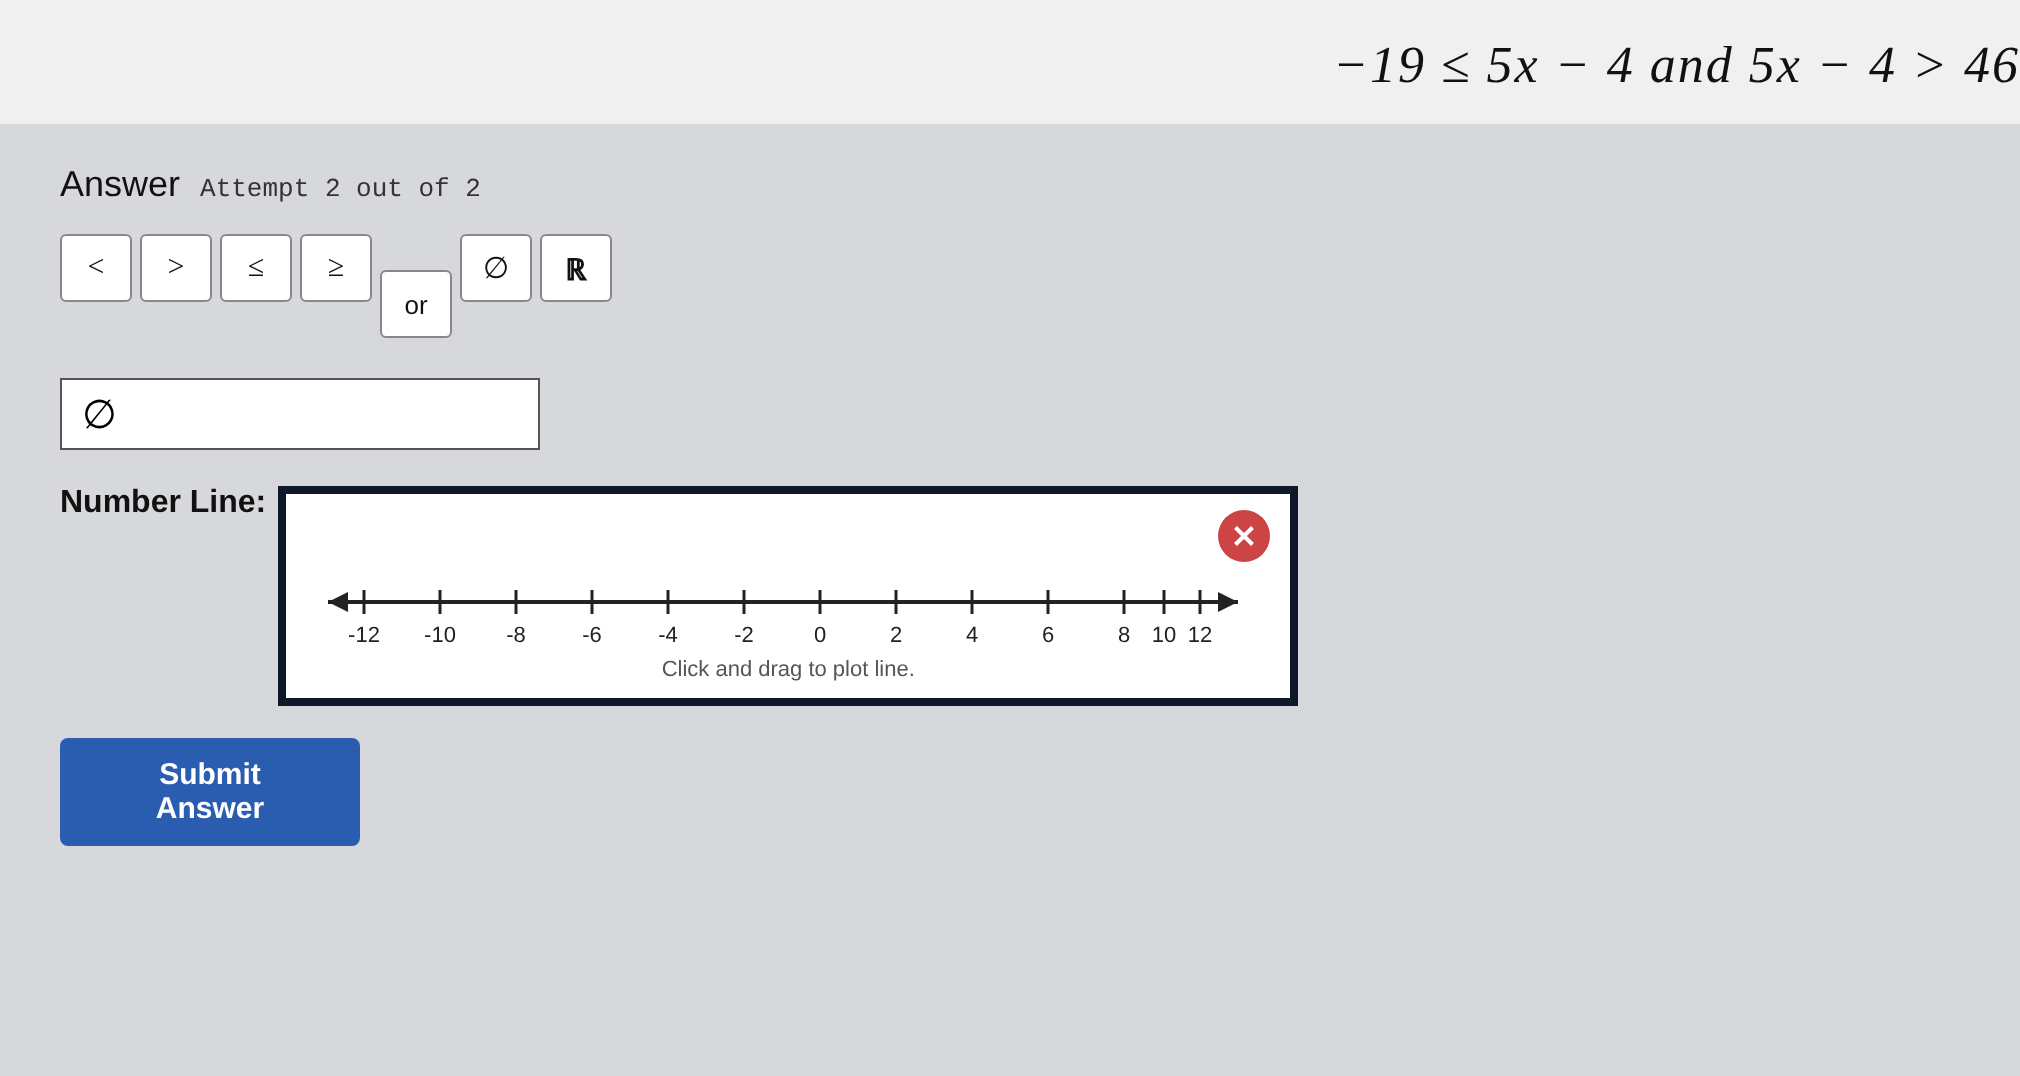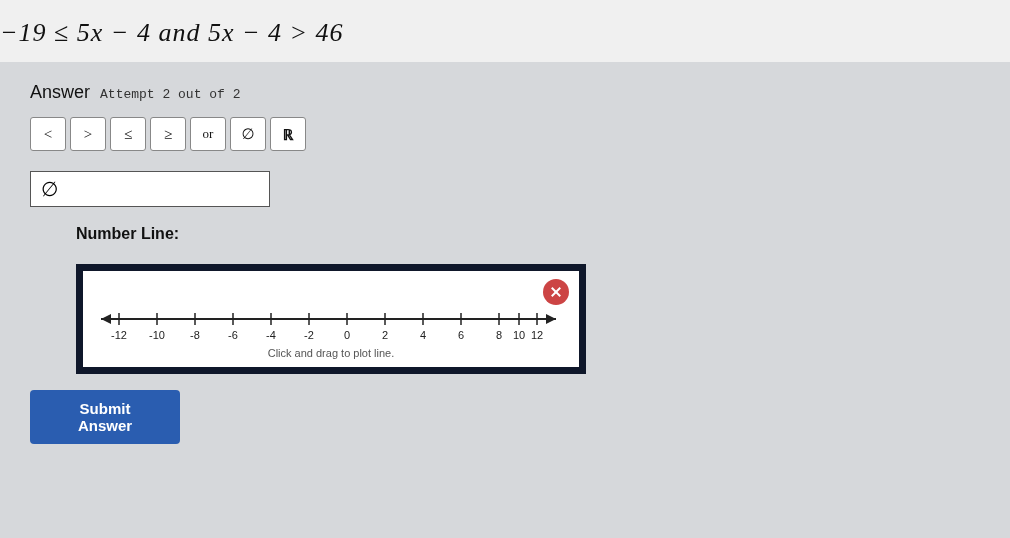--- a/index.html
+++ b/index.html
@@ -11,21 +11,21 @@
       overflow: hidden;
       display: flex;
       flex-direction: column;
       align-items: center;
     }
 
     .top-bar {
       width: 100%;
       background-color: #f0f0f0;
       padding: 18px 0 14px 0;
-      text-align: left;
+      text-align: right;
       font-size: 26px;
       font-style: italic;
       color: #111;
       letter-spacing: 1px;
     }
 
     .main-content {
       width: 100%;
       display: flex;
       flex-direction: column;
@@ -100,38 +100,37 @@
       background: #fff;
       font-size: 20px;
       padding: 0 10px;
       display: flex;
       align-items: center;
       font-family: 'Times New Roman', Times, serif;
     }
 
     .number-line-section {
       display: flex;
-      flex-direction: column;
-      gap: 17px;
-      margin-left: 46px;
+      flex-direction: row;
+      gap: 6px;
     }
 
     .number-line-label {
       font-size: 16px;
       font-family: Arial, sans-serif;
       font-weight: bold;
       color: #111;
       margin-bottom: 4px;
     }
 
     .number-line-box {
       width: 510px;
       height: 110px;
       background: #fff;
-      border: 7px solid #0f172a;
+      border: 4px solid #0f172a;
       position: relative;
       display: flex;
       flex-direction: column;
       align-items: center;
       justify-content: flex-end;
       padding-bottom: 8px;
     }
 
     .clear-btn {
       position: absolute;
@@ -207,21 +206,21 @@
   <div class="answer-header">
     <span class="answer-label">Answer</span>
     <span class="attempt-text">Attempt 2 out of 2</span>
   </div>
 
   <div class="symbol-buttons">
     <div class="sym-btn">&lt;</div>
     <div class="sym-btn">&gt;</div>
     <div class="sym-btn">≤</div>
     <div class="sym-btn">≥</div>
-    <div class="sym-btn" style="font-family:Liberation Serif, serif;font-size:13px;">or</div>
+    <div class="sym-btn" style="font-family:Liberation Sans, sans-serif;font-size:13px;margin-top:18px;">or</div>
     <div class="sym-btn">∅</div>
     <div class="sym-btn" style="font-family:Arial,sans-serif;font-weight:bold;">ℝ</div>
   </div>
 
   <div class="inequality-row">
     <div class="inequality-input">
       <span>∅</span>
     </div>
   </div>
 

